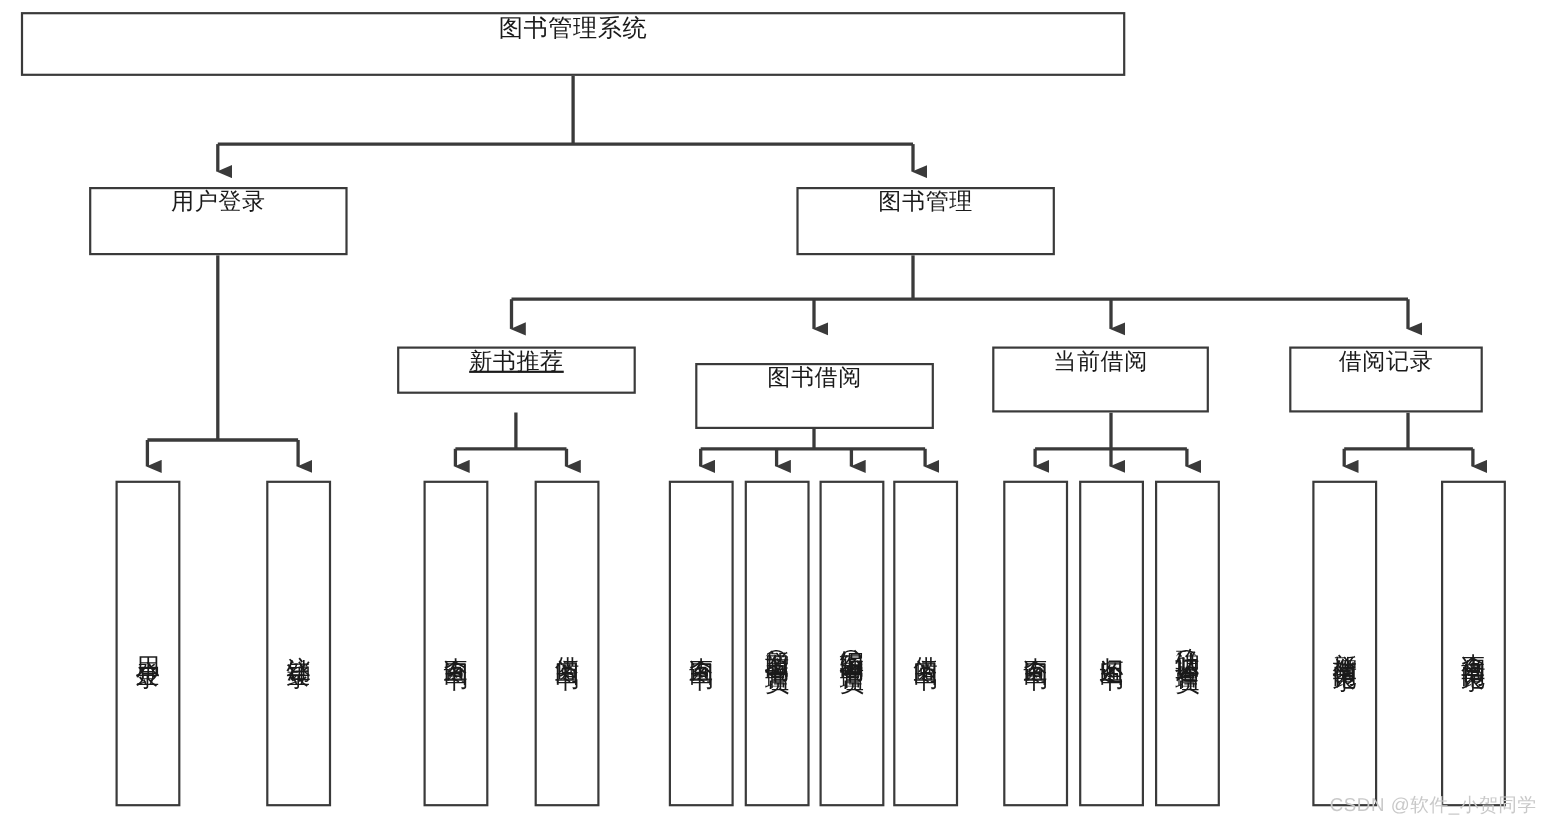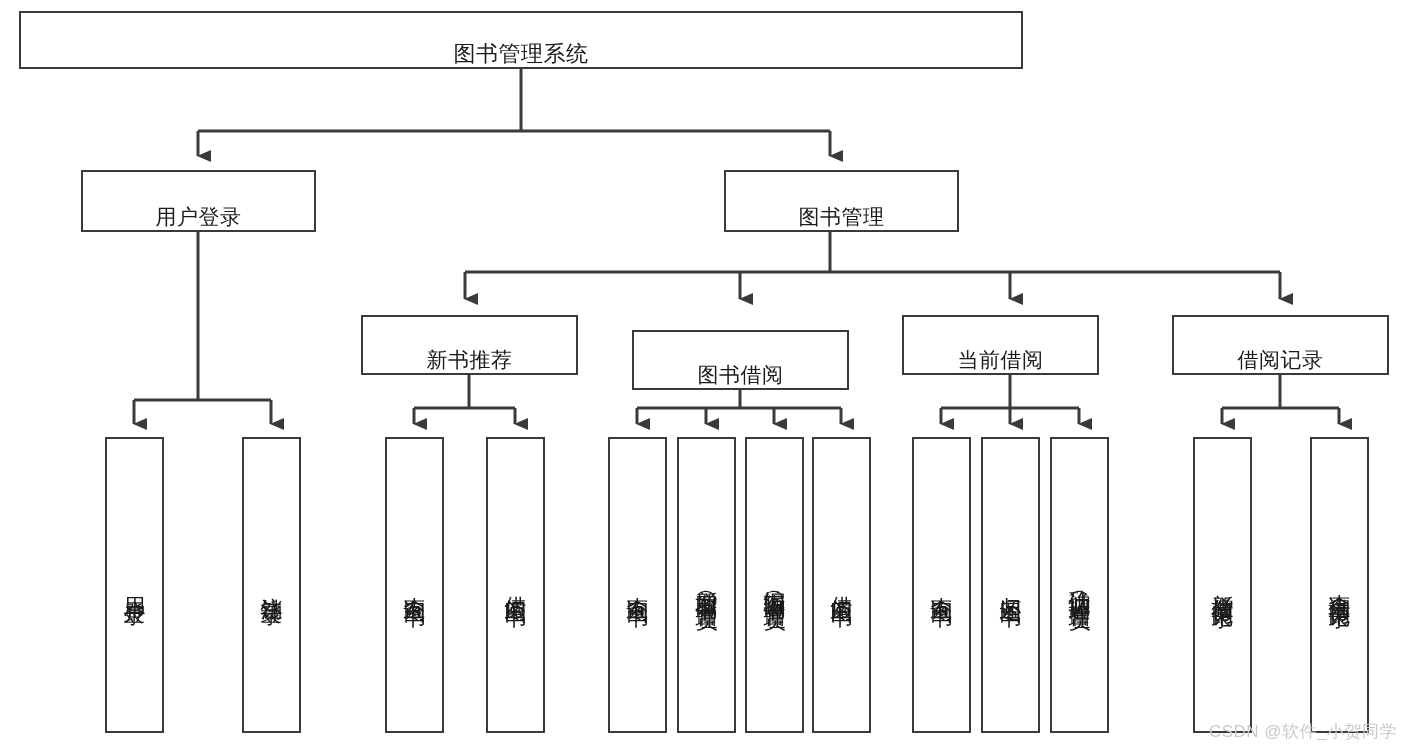--- a/index.html
+++ b/index.html
@@ -25,21 +25,21 @@
     width: 1405px;
     height: 747px;
     pointer-events: none;
   }
   .node {
     position: absolute;
     box-sizing: border-box;
     background: #ffffff;
     border: 2px solid #3a3a3a;
     display: flex;
-    align-items: flex-end;
+    align-items: flex-start;
     justify-content: center;
     color: #1a1a1a;
     z-index: 2;
   }
   .node .label {
     display: block;
     text-align: center;
     line-height: 1.18;
     letter-spacing: 0.5px;
   }
@@ -135,30 +135,30 @@
     <span class="label">图书管理系统</span>
   </div>
 
   <div class="node horiz" style="left:81px; top:170px; width:235px; height:62px;">
     <span class="label">用户登录</span>
   </div>
   <div class="node horiz" style="left:712px; top:170px; width:235px; height:62px;margin-left:12px;">
     <span class="label">图书管理</span>
   </div>
 
-  <div class="node horiz" style="left:361px; top:315px; width:217px; height:60px;">
+  <div class="node horiz" style="left:361px; top:315px; width:217px; height:43px;text-decoration:underline;">
     <span class="label">新书推荐</span>
   </div>
   <div class="node horiz" style="left:632px; top:330px; width:217px; height:60px;">
     <span class="label">图书借阅</span>
   </div>
   <div class="node horiz" style="left:902px; top:315px; width:197px; height:60px;">
     <span class="label">当前借阅</span>
   </div>
-  <div class="node horiz" style="left:1172px; top:315px; width:217px; height:60px;">
+  <div class="node horiz" style="left:1172px; top:315px; width:176px; height:60px;">
     <span class="label">借阅记录</span>
   </div>
 
   <div class="node vert" style="left:105px; top:437px; width:59px; height:296px;">
     <span class="label">用户登录</span>
   </div>
   <div class="node vert" style="left:242px; top:437px; width:59px; height:296px;">
     <span class="label">注销登录</span>
   </div>
 

